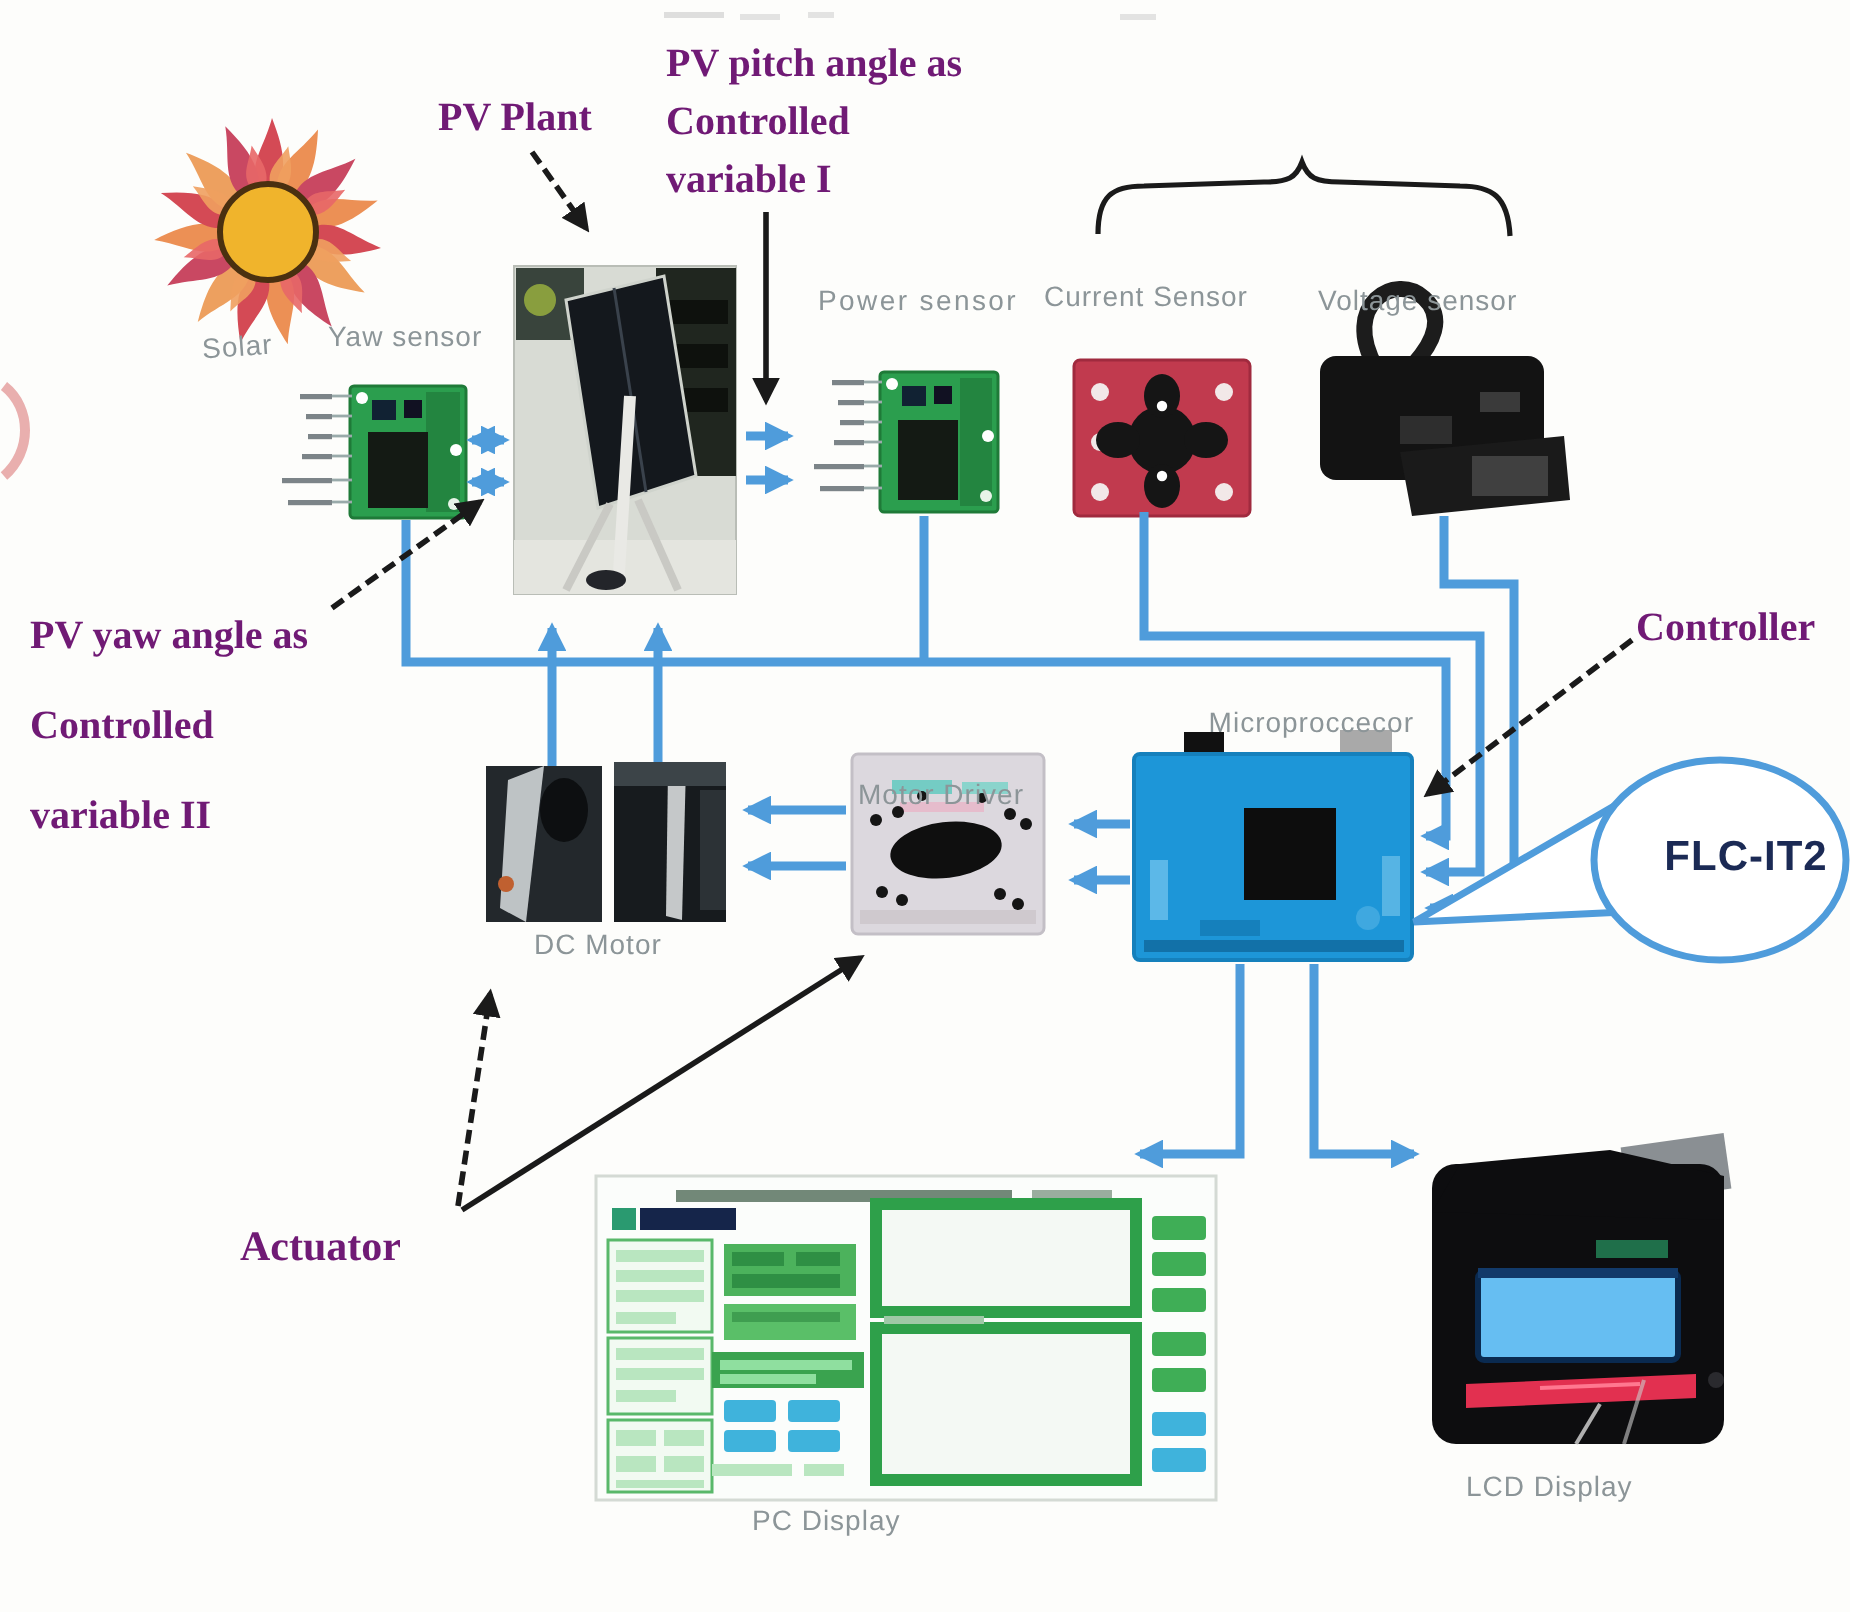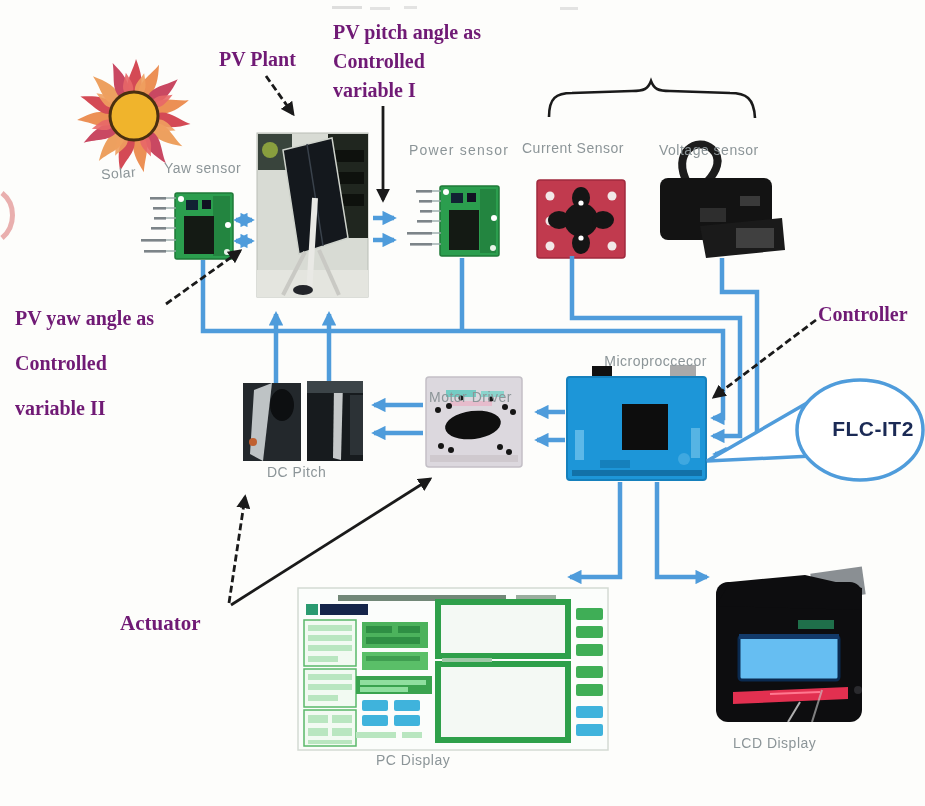--- a/index.html
+++ b/index.html
@@ -328,21 +328,21 @@
     </g>
   </svg>
 
   <div class="abs cap" style="left:101px;top:165px;transform:rotate(-4deg);">Solar</div>
   <div class="abs cap" style="left:164px;top:160px;">Yaw sensor</div>
   <div class="abs cap" style="left:409px;top:142px;letter-spacing:1.2px;">Power sensor</div>
   <div class="abs cap" style="left:522px;top:140px;">Current Sensor</div>
   <div class="abs cap" style="left:659px;top:142px;">Voltage sensor</div>
   <div class="abs cap" style="left:429px;top:353px;margin-top:36px;">Motor Driver</div>
   <div class="abs cap" style="left:567px;top:353px;width:140px;text-align:right;">Microproccecor</div>
-  <div class="abs cap" style="left:267px;top:464px;">DC Pitch</div>
+  <div class="abs cap" style="left:267px;top:464px;">DC Motor</div>
   <div class="abs cap" style="left:376px;top:752px;">PC Display</div>
   <div class="abs cap" style="left:733px;top:735px;">LCD Display</div>
 
   <div class="abs ann" style="left:219px;top:45px;">PV Plant</div>
   <div class="abs ann" style="left:333px;top:18px;width:200px;">PV pitch angle as
 Controlled
 variable I</div>
   <div class="abs ann" style="left:15px;top:296px;width:200px;line-height:45px;">PV yaw angle as
 Controlled
 variable II</div>

